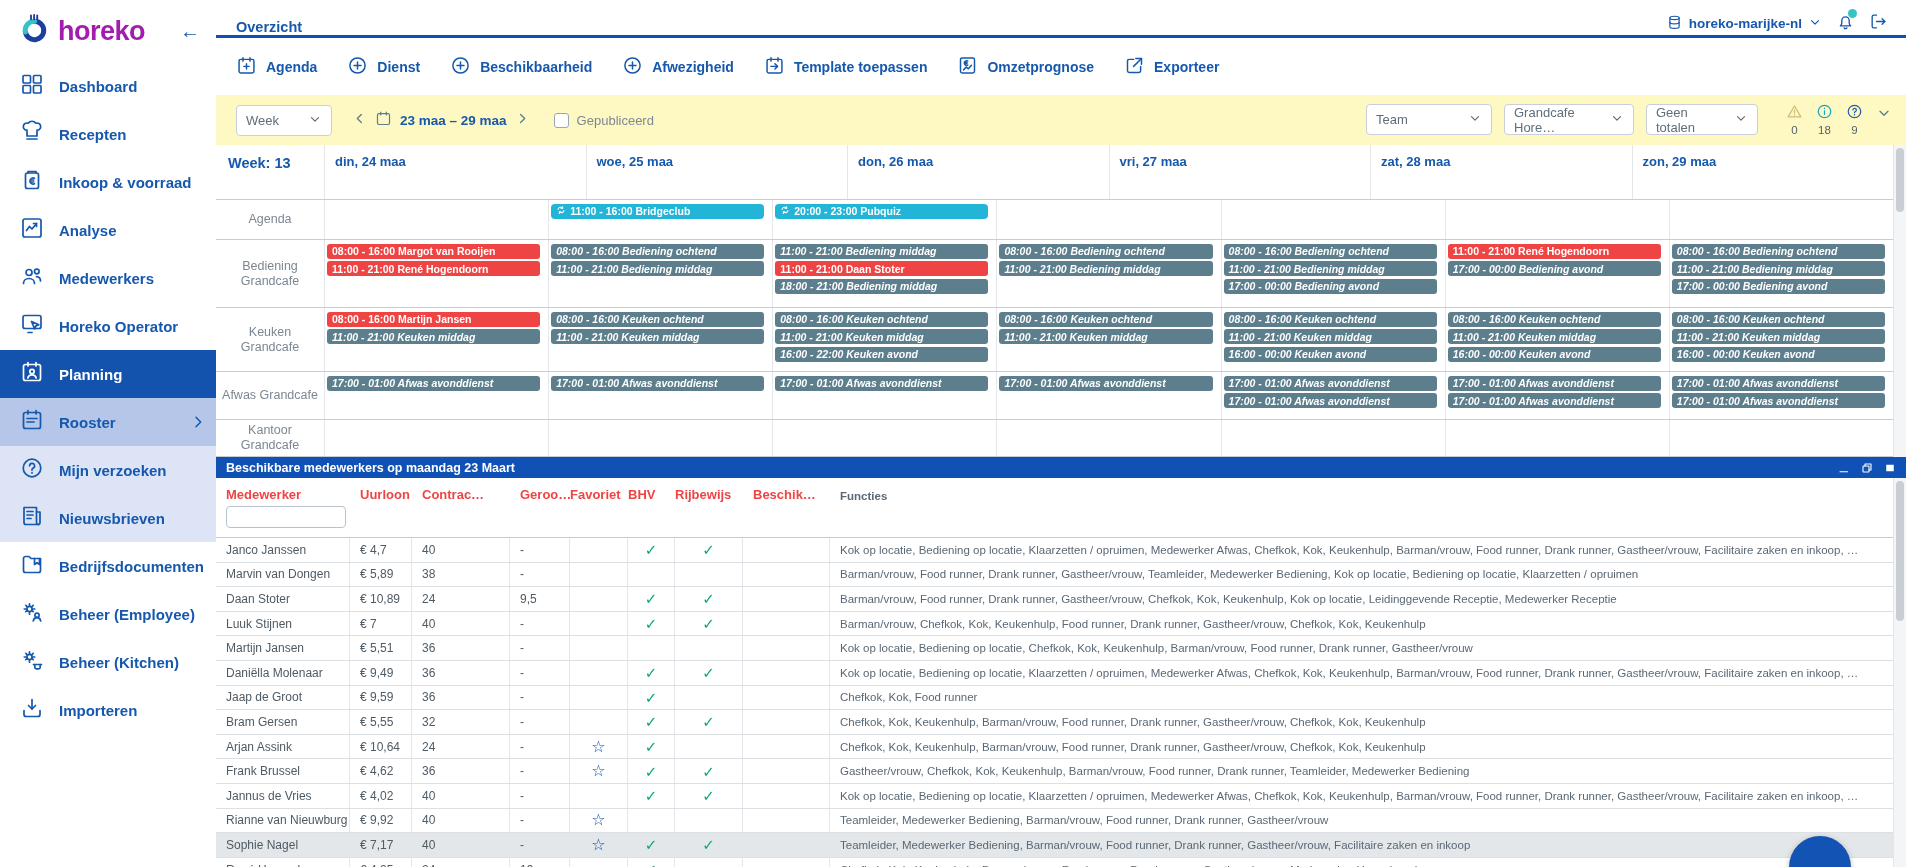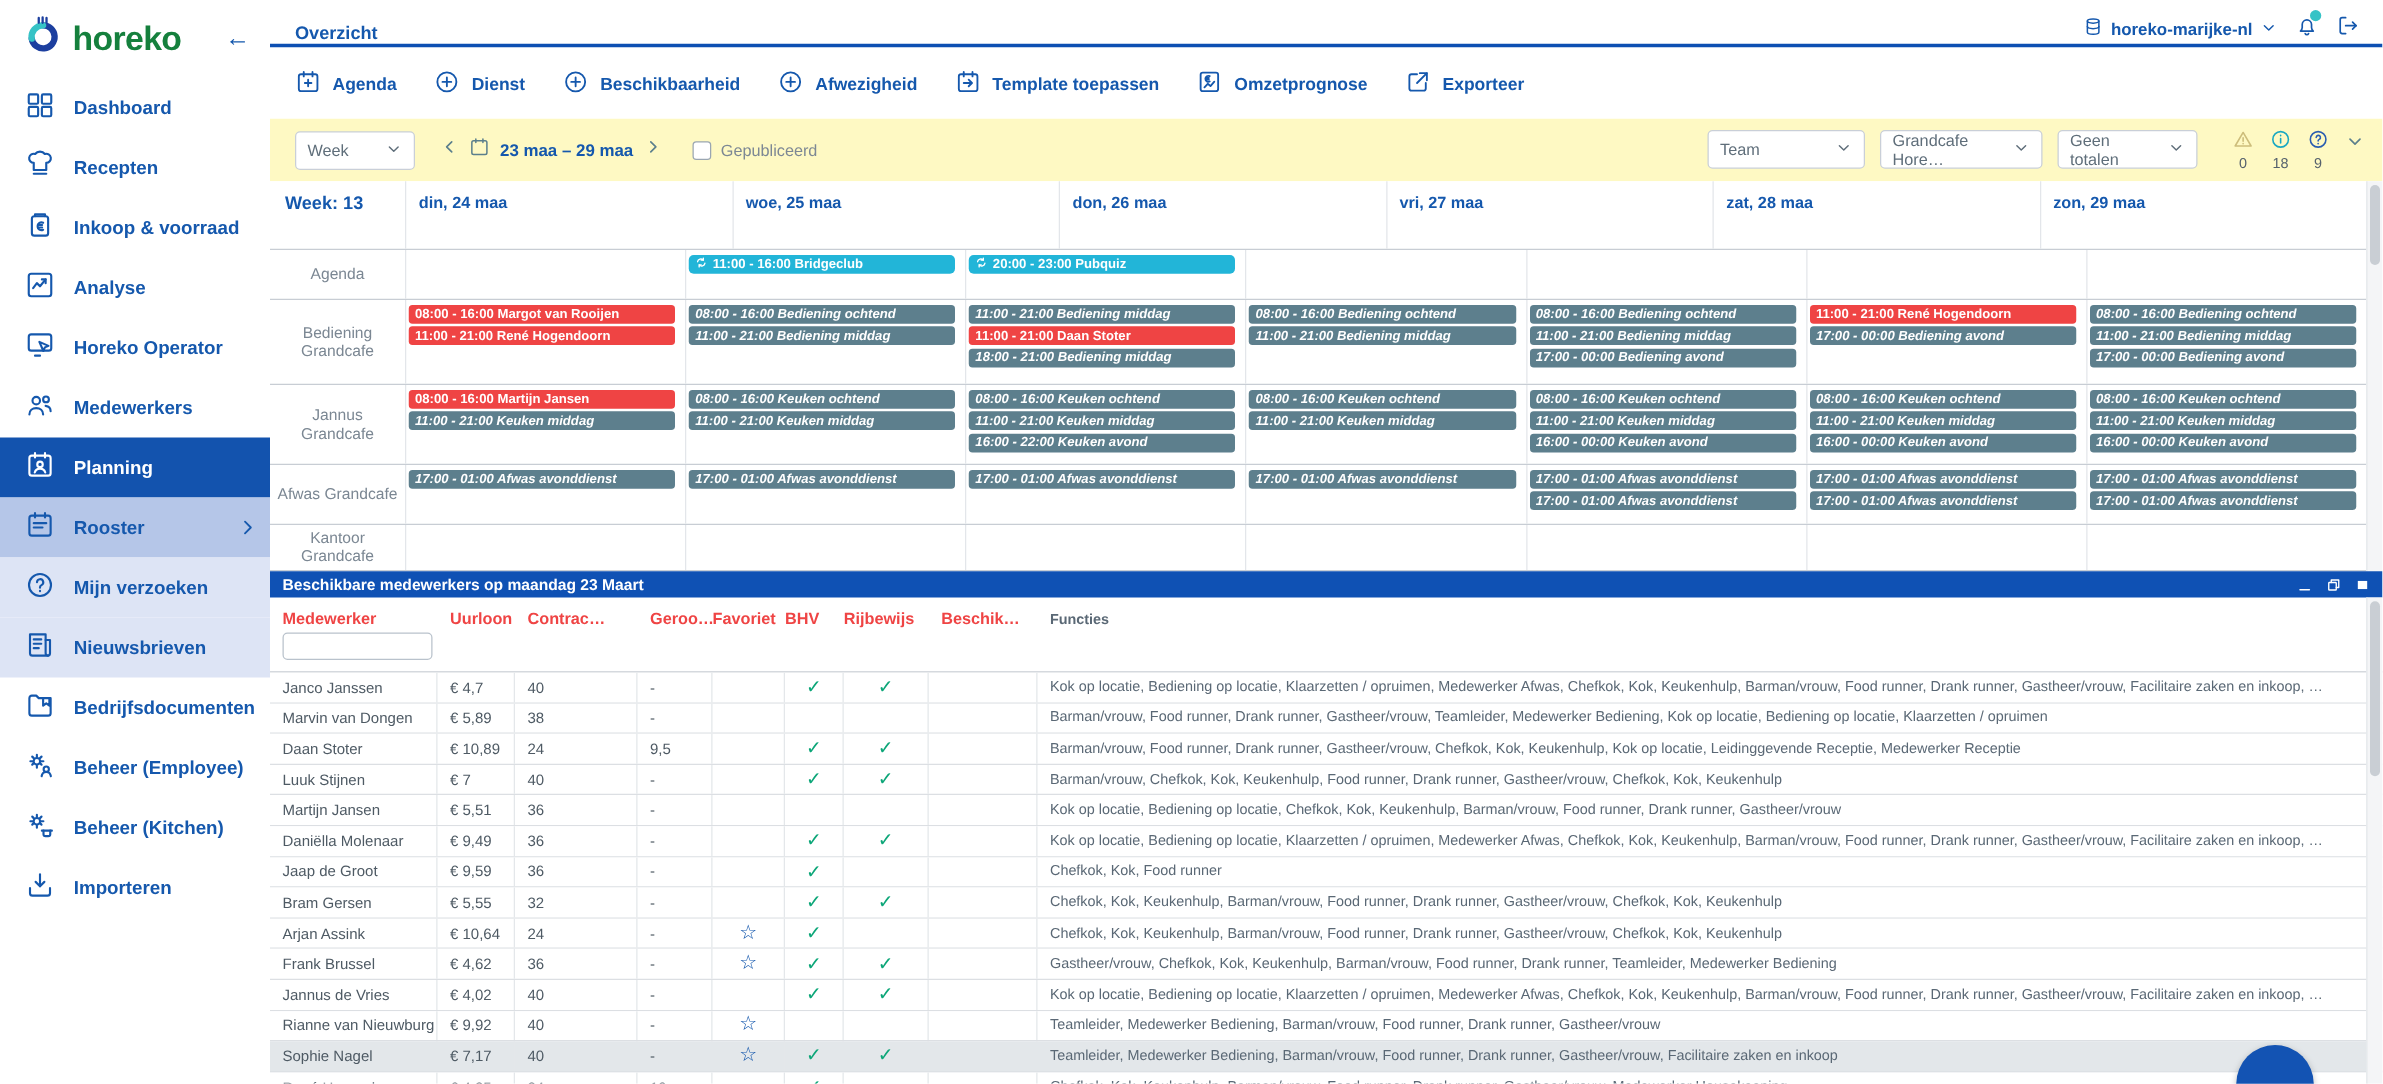--- a/index.html
+++ b/index.html
@@ -3,21 +3,21 @@
 <meta charset="utf-8">
 <style>
   *{box-sizing:border-box;margin:0;padding:0}
   html,body{width:1906px;height:867px;overflow:hidden;background:#fff;
     font-family:"Liberation Sans","DejaVu Sans",sans-serif;}
   .app{display:flex;width:100%;height:100%}
 
   
   .sidebar{width:216px;min-width:216px;height:100%;background:#fff;display:flex;flex-direction:column}
   .logo-row{height:62px;display:flex;align-items:center;padding:0 16px 0 18px}
-  .wordmark{font-size:27px;font-weight:bold;color:#15803d;letter-spacing:-.5px;margin-left:7px}
+  .wordmark{font-size:27px;font-weight:bold;color:#a21caf;letter-spacing:-.5px;margin-left:7px}
   .collapse-btn{margin-left:auto;color:#1558ad;font-size:20px;cursor:pointer;line-height:1}
   .nav-item{height:48px;display:flex;align-items:center;padding:0 10px 0 20px;gap:15px;cursor:pointer;color:#1558ad}
   .nav-item .nav-label{font-size:15px;font-weight:600;white-space:nowrap}
   .nav-item svg{flex:none}
   .nav-item.selected{background:#1353ae;color:#fff}
   .nav-item.sub{background:#b5c6e8}
   .nav-item.sublight{background:#dde4f5}
   .nav-chevron{margin-left:auto;display:flex}
 
   
@@ -147,34 +147,34 @@
         <div class="nav-item ">
           <span><svg viewBox="0 0 24 24" width="24" height="24" fill="none" stroke="currentColor" stroke-width="1.7" stroke-linecap="round" stroke-linejoin="round">
               <rect x="3" y="3" width="18" height="18" rx="2"></rect>
               <polyline points="6.5 14.5 9.5 10.5 12 13 16.5 7.5"></polyline>
               <polyline points="13.5 7.5 16.5 7.5 16.5 10.5"></polyline>
             </svg></span>
           <span class="nav-label">Analyse</span>
         </div>
         <div class="nav-item ">
           <span><svg viewBox="0 0 24 24" width="24" height="24" fill="none" stroke="currentColor" stroke-width="1.7" stroke-linecap="round" stroke-linejoin="round">
-              <rect x="3" y="3.5" width="18" height="13" rx="2"></rect>
-              <path d="M11.5 9.5l3.2 7.3 1.2-2.9 2.9-1.2z"></path>
-              <path d="M8 20.5h4"></path>
-            </svg></span>
-          <span class="nav-label">Horeko Operator</span>
-        </div>
-        <div class="nav-item ">
-          <span><svg viewBox="0 0 24 24" width="24" height="24" fill="none" stroke="currentColor" stroke-width="1.7" stroke-linecap="round" stroke-linejoin="round">
               <circle cx="9" cy="8.5" r="3"></circle>
               <path d="M3.5 19.5c0-3 2.4-5 5.5-5s5.5 2 5.5 5"></path>
               <circle cx="16.8" cy="7.5" r="2.3"></circle>
               <path d="M16.5 12.7c2.4.3 4 2 4 4.3"></path>
             </svg></span>
           <span class="nav-label">Medewerkers</span>
+        </div>
+        <div class="nav-item ">
+          <span><svg viewBox="0 0 24 24" width="24" height="24" fill="none" stroke="currentColor" stroke-width="1.7" stroke-linecap="round" stroke-linejoin="round">
+              <rect x="3" y="3.5" width="18" height="13" rx="2"></rect>
+              <path d="M11.5 9.5l3.2 7.3 1.2-2.9 2.9-1.2z"></path>
+              <path d="M8 20.5h4"></path>
+            </svg></span>
+          <span class="nav-label">Horeko Operator</span>
         </div>
         <div class="nav-item selected">
           <span><svg viewBox="0 0 24 24" width="24" height="24" fill="none" stroke="currentColor" stroke-width="1.7" stroke-linecap="round" stroke-linejoin="round">
               <rect x="3.5" y="4.5" width="17" height="16" rx="2"></rect>
               <path d="M8 2.5V6M16 2.5V6"></path>
               <circle cx="12" cy="11.5" r="2.2"></circle>
               <path d="M7.8 18c.6-2 2.2-3.1 4.2-3.1s3.6 1.1 4.2 3.1"></path>
             </svg></span>
           <span class="nav-label">Planning</span>
         </div>
@@ -507,21 +507,21 @@
             </div>
             <div class="pill open">
               <span>11:00 - 21:00 Bediening middag</span>
             </div>
             <div class="pill open">
               <span>17:00 - 00:00 Bediening avond</span>
             </div>
           </div>
         </div>
         <div class="g-row">
-          <div class="g-label">Jannus Grandcafe</div>
+          <div class="g-label">Keuken Grandcafe</div>
           <div class="g-cell">
             <div class="pill assigned">
               <span>08:00 - 16:00 Martijn Jansen</span>
             </div>
             <div class="pill open">
               <span>11:00 - 21:00 Keuken middag</span>
             </div>
           </div>
           <div class="g-cell">
             <div class="pill open">

